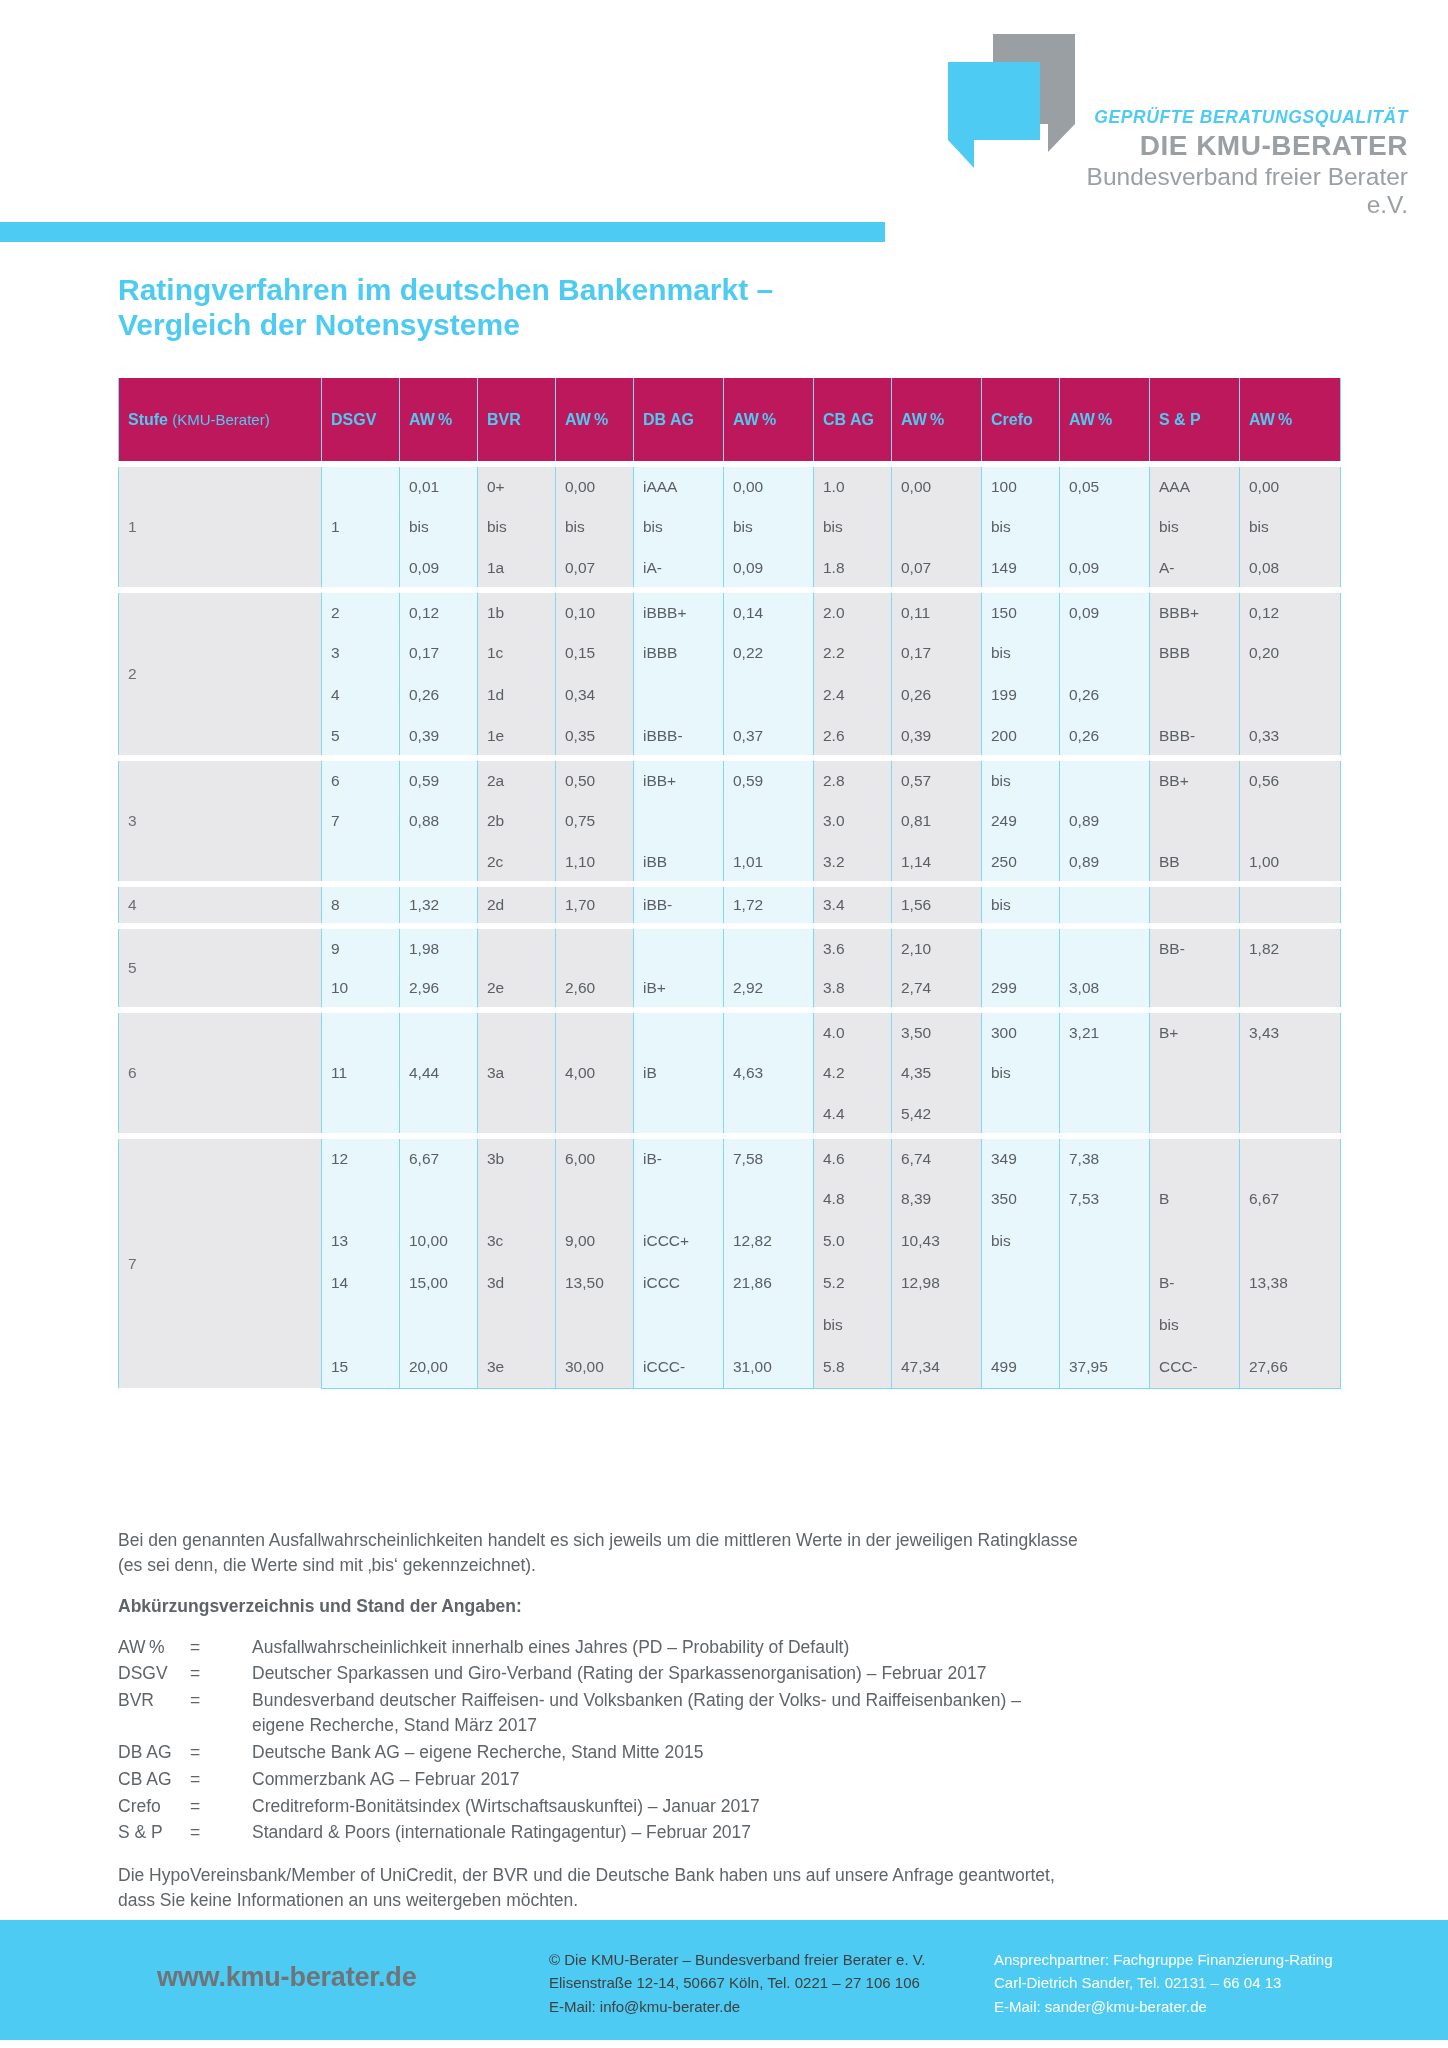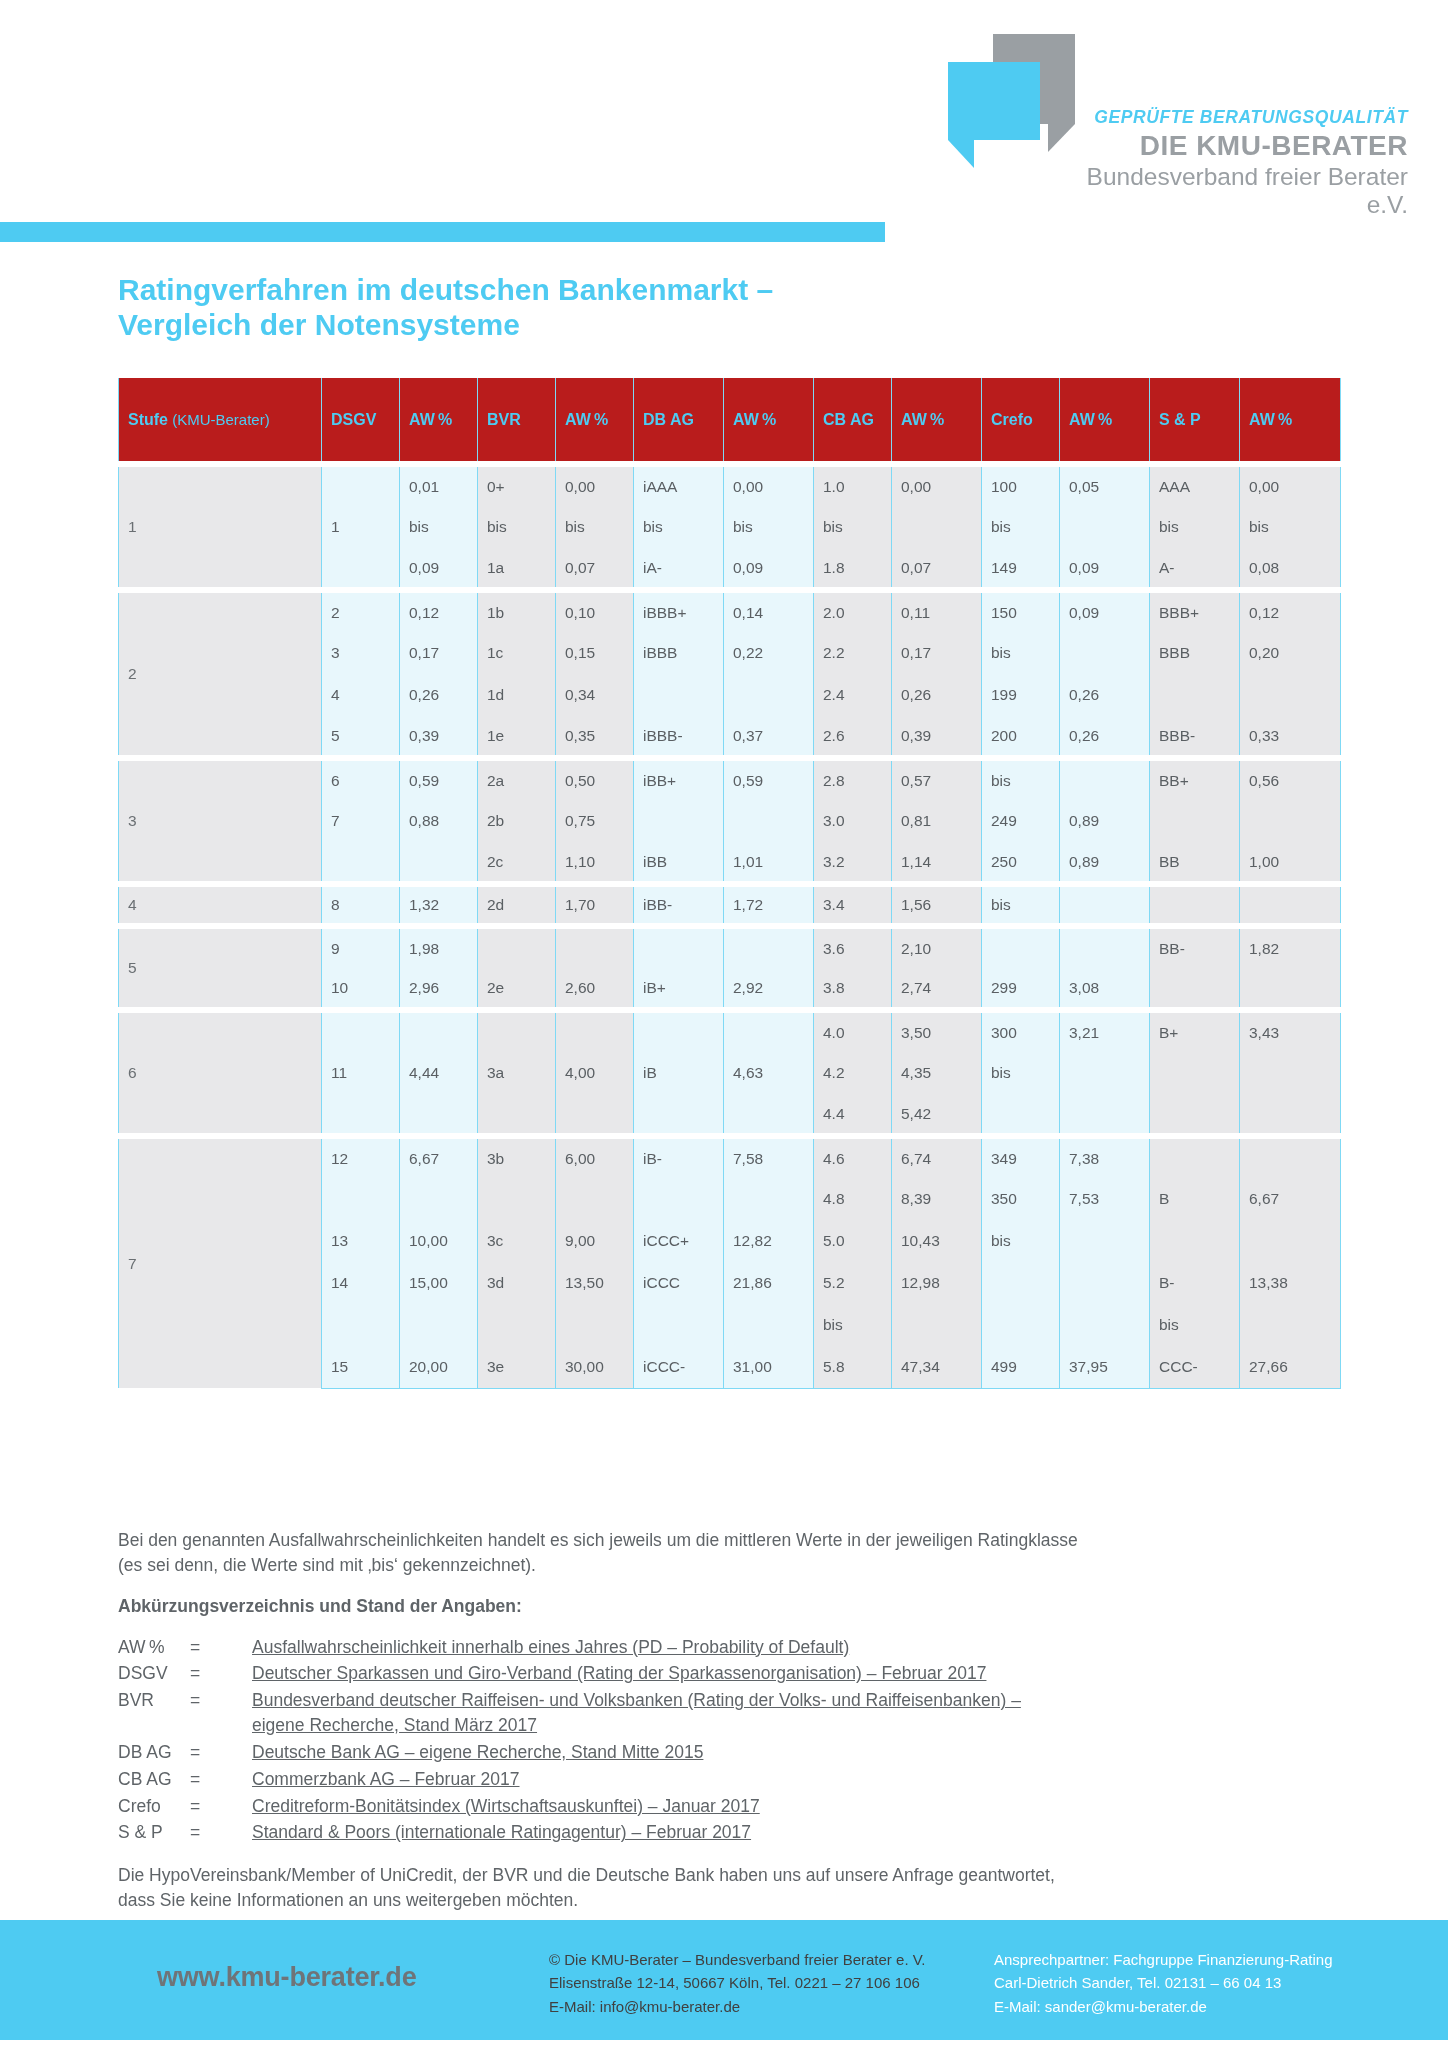--- a/index.html
+++ b/index.html
@@ -67,21 +67,21 @@
     border-right:1px solid #7fd9f5;
     font-size:15.5px;
     padding:0 9px;
     height:42px;
     text-align:left;
     font-weight:normal;
     vertical-align:middle;
     white-space:nowrap;
   }
   table.rating th {
-    background:#b91c1c; color:#4ecbf2; font-weight:bold;
+    background:#be185d; color:#4ecbf2; font-weight:bold;
     height:86px; font-size:16px;
   }
   th.h-stufe { font-weight:bold; }
   th.h-stufe .sub { font-weight:normal; font-size:15px; }
   
   .ct-gray { background:#e8e8ea; }
   .ct-blue { background:#e8f7fc; }
   .cell-val { color:#5a5f63; font-weight:bold; }
   td.stufe { color:#6a6f73; font-weight:normal; vertical-align:top; padding-top:9px; }
   tr.group-start td { border-top:6px solid #ffffff; }
@@ -91,21 +91,21 @@
   .notes {
     position:absolute; left:118px; top:1528px; width:1210px;
     font-size:17.5px; line-height:1.42; color:#5f6468;
   }
   .notes p { margin:0 0 16px 0; }
   .notes .bold { font-weight:bold; }
   .abbrev { display:table; border-collapse:collapse; margin-bottom:16px; }
   .abbrev-row { display:table-row; }
   .abbrev-key { display:table-cell; width:72px; padding-bottom:2px; }
   .abbrev-eq  { display:table-cell; width:62px; padding-bottom:2px; }
-  .abbrev-val { display:table-cell; padding-bottom:2px;text-decoration:underline; }
+  .abbrev-val { display:table-cell; padding-bottom:2px; }
   .abbrev-val .cont { display:block; }
   .closing-row { position:relative; }
   .page-num {
     position:absolute; right:0; top:0;
     color:#4ecbf2; font-weight:bold; font-size:15.5px;
   }
 
   
   .footer {
     position:absolute; left:0; bottom:0; width:1448px; height:128px;

